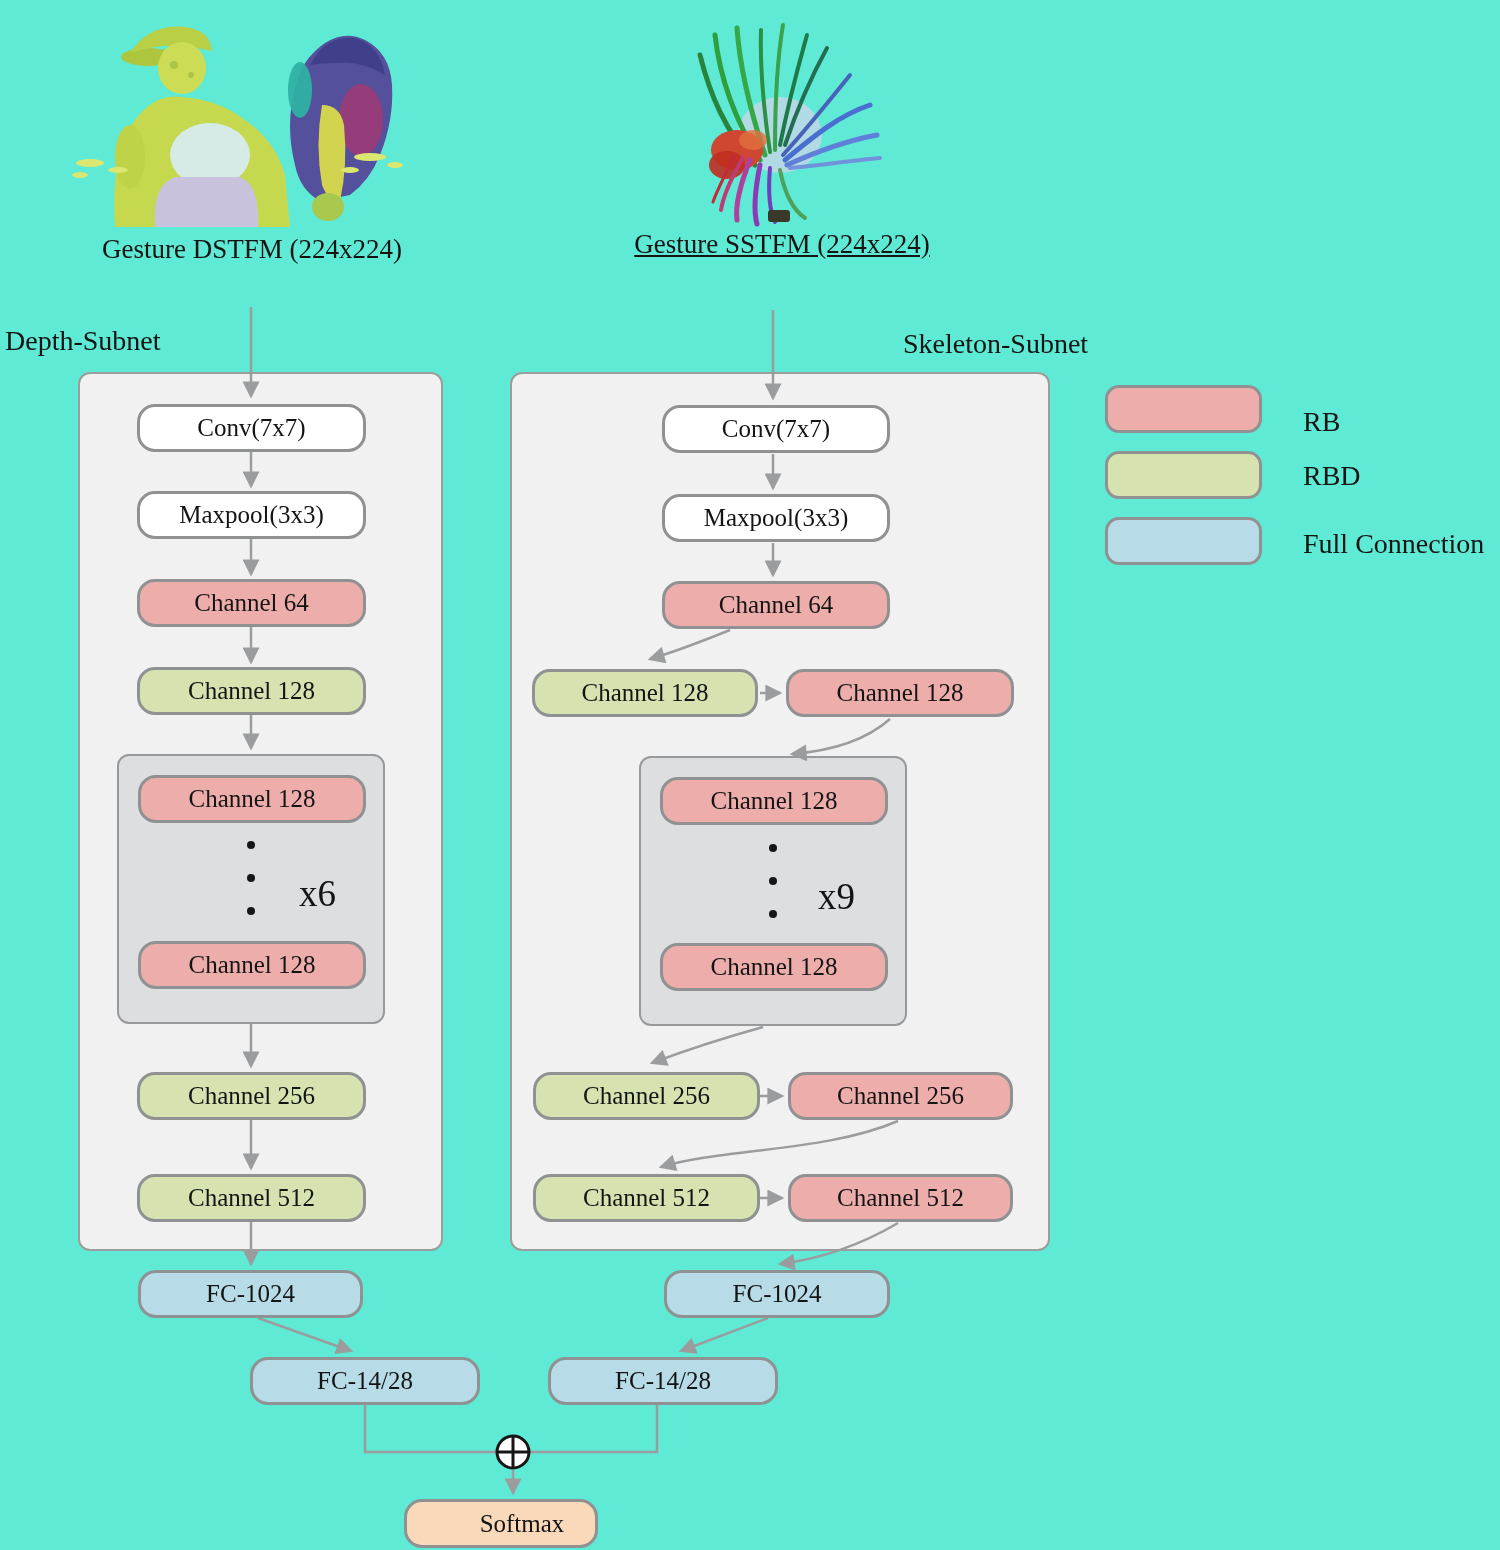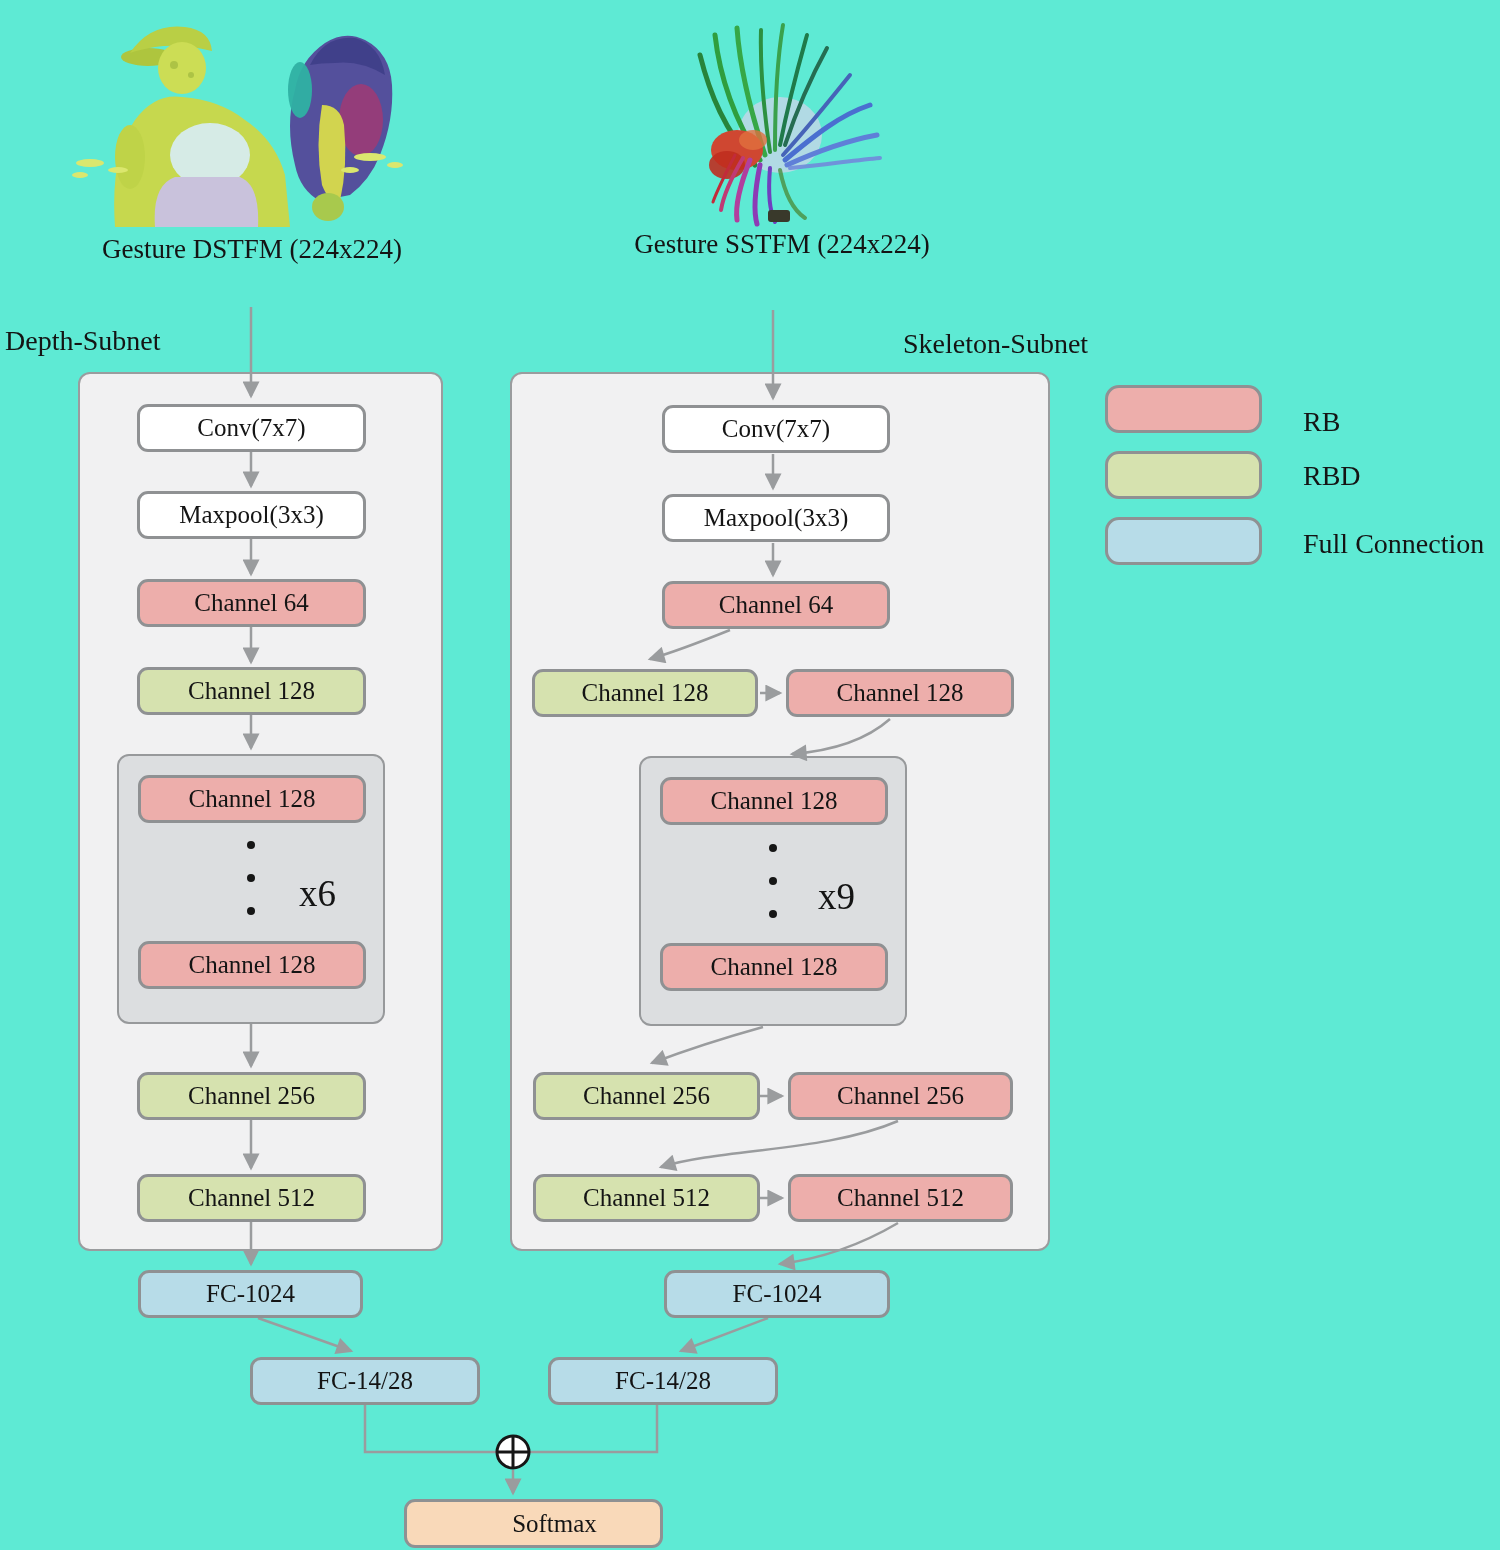--- a/index.html
+++ b/index.html
@@ -9,21 +9,21 @@
   }
   .container-box{
     position:absolute;background:#f1f1f2;border:2.5px solid #9a9c9e;border-radius:12px;box-sizing:border-box;
   }
   .repeat-box{
     position:absolute;background:#dcdee0;border:2.5px solid #97999b;border-radius:12px;box-sizing:border-box;
   }
   .connector-layer{position:absolute;left:0;top:0;pointer-events:none;}
   .node{
     position:absolute;height:48px;display:flex;align-items:center;justify-content:center;
-    border:3px solid #8f9193;border-radius:11px;font-size:25px;box-sizing:border-box;white-space:nowrap;
+    border:3px solid #8f9193;border-radius:18px;font-size:25px;box-sizing:border-box;white-space:nowrap;
   }
   .plain{background:#ffffff;}
   .rb{background:#edaeab;}
   .rbd{background:#d6e2af;}
   .fc{background:#b7dce8;}
   .softmax{background:#f9d9b9;}
   .subnet-title{position:absolute;font-size:28px;}
   .img-label{position:absolute;font-size:27px;text-align:center;}
   .repeat-count{position:absolute;font-size:37px;}
   .dot{position:absolute;width:8px;height:8px;margin-left:-4px;border-radius:50%;background:#161616;}
@@ -144,21 +144,21 @@
       <path d="M95,155 C90,180 88,200 92,214" stroke="#8d3bb5" stroke-width="5"></path>
       <path d="M105,158 C103,182 104,200 110,212" stroke="#6f3fc0" stroke-width="4"></path>
       <path d="M78,148 C65,170 58,188 56,200" stroke="#c03a74" stroke-width="4"></path>
       <path d="M70,145 C60,165 52,180 48,192" stroke="#c22b3a" stroke-width="3"></path>
       <path d="M115,160 C120,185 128,200 140,208" stroke="#4a8f3f" stroke-width="4" opacity="0.8"></path>
     </g>
     <rect x="103" y="200" width="22" height="12" rx="3" fill="#39392b"></rect>
   </svg>
 
   <div class="img-label" style="left:80px;top:234px;width:344px;">Gesture DSTFM (224x224)</div>
-  <div class="img-label" style="left:612px;top:229px;width:340px;">Gesture SSTFM (224x224)</div>
+  <div class="img-label" style="left:612px;top:229px;width:340px;text-decoration:underline;">Gesture SSTFM (224x224)</div>
 
   <div class="subnet-title" style="left:5px;top:325px;">Depth-Subnet</div>
   <div class="subnet-title" style="left:891px;top:328px;margin-left:12px;">Skeleton-Subnet</div>
 
   <div class="node plain" style="left:137px;top:404px;width:229px;">Conv(7x7)</div>
   <div class="node plain" style="left:137px;top:491px;width:229px;">Maxpool(3x3)</div>
   <div class="node rb" style="left:137px;top:579px;width:229px;">Channel 64</div>
   <div class="node rbd" style="left:137px;top:667px;width:229px;">Channel 128</div>
 
   <div class="node rb" style="left:138px;top:775px;width:228px;">Channel 128</div>
@@ -188,21 +188,21 @@
   <div class="node rb" style="left:660px;top:943px;width:228px;">Channel 128</div>
 
   <div class="node rbd" style="left:533px;top:1072px;width:227px;">Channel 256</div>
   <div class="node rb" style="left:788px;top:1072px;width:225px;">Channel 256</div>
   <div class="node rbd" style="left:533px;top:1174px;width:227px;">Channel 512</div>
   <div class="node rb" style="left:788px;top:1174px;width:225px;">Channel 512</div>
 
   <div class="node fc" style="left:664px;top:1270px;width:226px;">FC-1024</div>
   <div class="node fc" style="left:548px;top:1357px;width:230px;">FC-14/28</div>
 
-  <div class="node softmax" style="left:404px;top:1499px;width:259px;height:49px;padding-left:42px;">Softmax</div>
+  <div class="node softmax" style="left:404px;top:1499px;width:194px;height:49px;padding-left:42px;">Softmax</div>
 
   <div class="legend-swatch" style="left:1105px;top:385px;background:#edaeab;"></div>
   <div class="legend-label" style="left:1303px;top:406px;">RB</div>
   <div class="legend-swatch" style="left:1105px;top:451px;background:#d6e2af;"></div>
   <div class="legend-label" style="left:1303px;top:460px;">RBD</div>
   <div class="legend-swatch" style="left:1105px;top:517px;background:#b7dce8;"></div>
   <div class="legend-label" style="left:1303px;top:528px;">Full Connection</div>
 
 </div>
 

